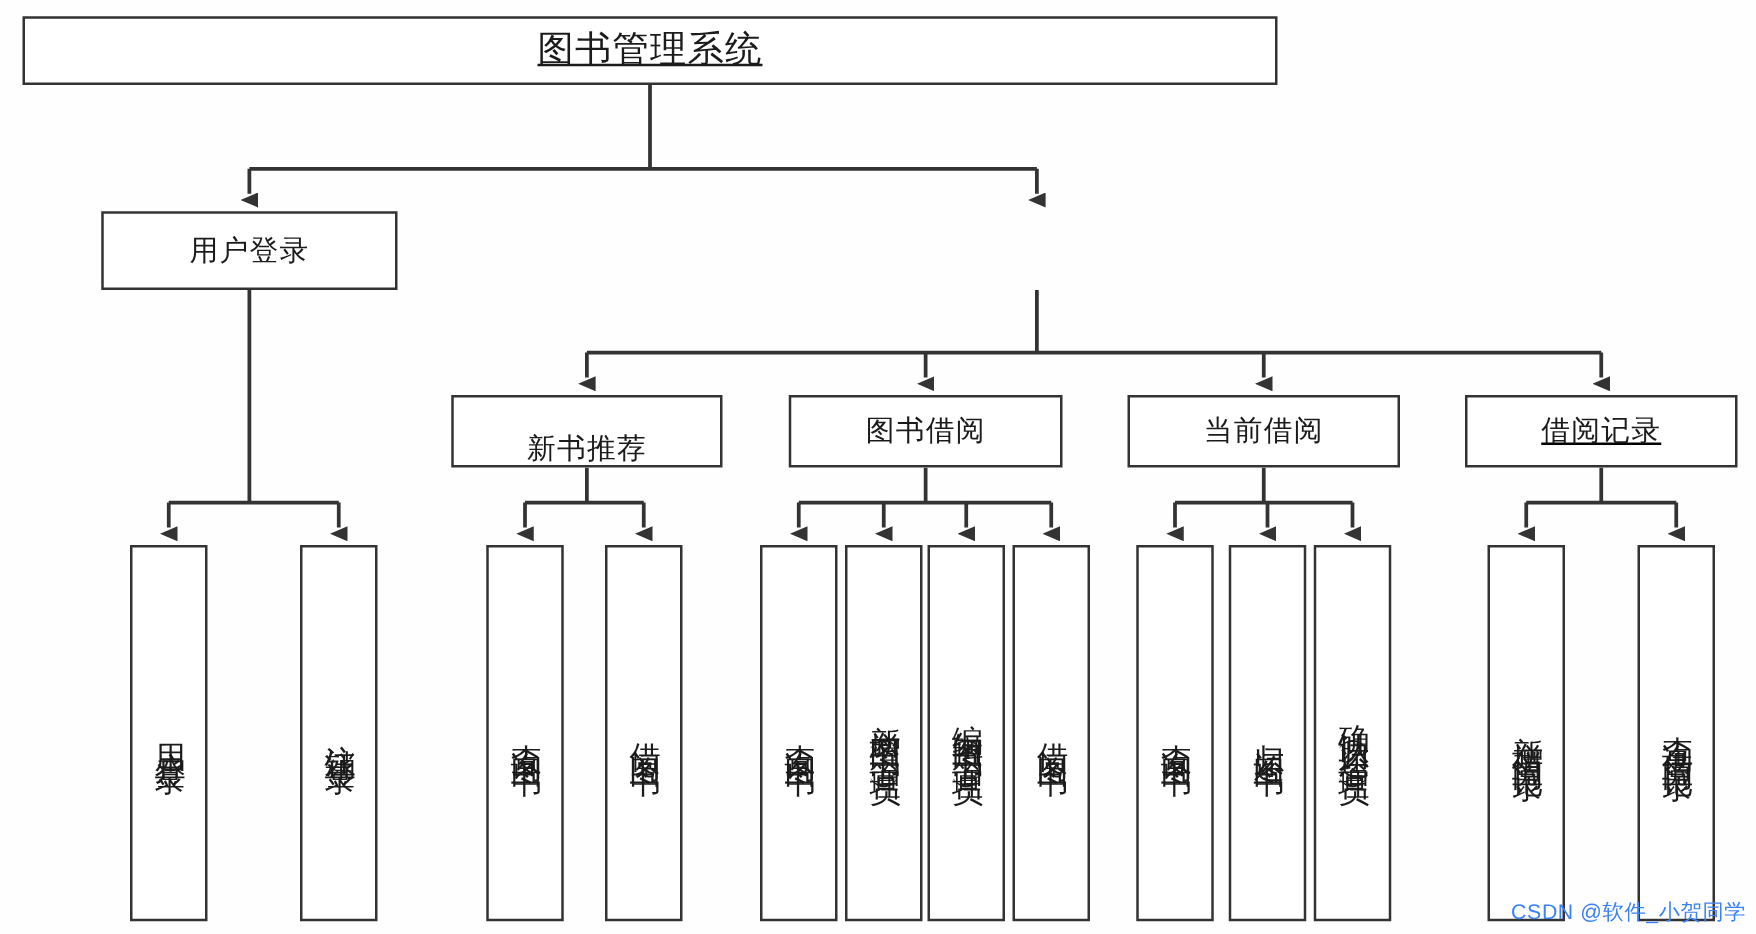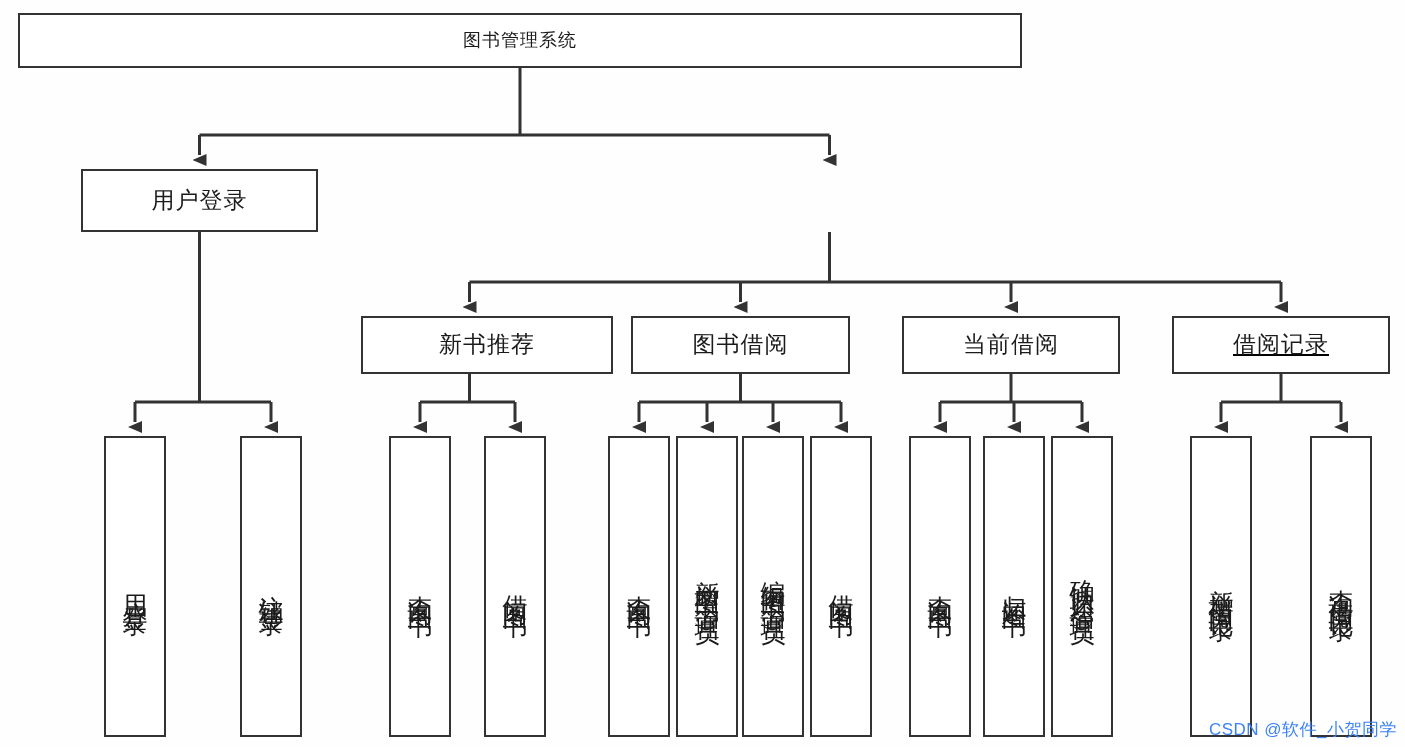--- a/index.html
+++ b/index.html
@@ -41,21 +41,22 @@
   .node-label {
     color: #1b1b1b;
     letter-spacing: 1px;
     white-space: nowrap;
     line-height: 1.12;
   }
   .node.horizontal .node-label {
     font-size: 23px;
   }
   .node.root .node-label {
-    font-size: 18px;
+    font-size: 29px;
+    text-decoration: underline;
   }
   .node.vertical {
     align-items: center;
     justify-content: center;
   }
   .node.vertical .node-label {
     writing-mode: vertical-rl;
     text-orientation: upright;
     font-size: 25px;
     letter-spacing: 6px;
@@ -122,21 +123,21 @@
   </svg>
 
   <div class="node root horizontal" style="left: 18px; top: 13px; width: 1004px; height: 55px;">
     <span class="node-label">图书管理系统</span>
   </div>
 
   <div class="node horizontal" style="left: 81px; top: 169px; width: 237px; height: 63px;">
     <span class="node-label">用户登录</span>
   </div>
 
-  <div class="node horizontal" style="left: 361px; top: 316px; width: 252px; height: 58px;">
+  <div class="node horizontal" style="left: 361px; top: 316px; width: 217px; height: 58px; align-items: flex-end;">
     <span class="node-label">新书推荐</span>
   </div>
   <div class="node horizontal" style="left: 631px; top: 316px; width: 219px; height: 58px; text-align: right;">
     <span class="node-label">图书借阅</span>
   </div>
   <div class="node horizontal" style="left: 902px; top: 316px; width: 218px; height: 58px;">
     <span class="node-label">当前借阅</span>
   </div>
   <div class="node horizontal" style="left: 1172px; top: 316px; width: 218px; height: 58px; text-decoration: underline;">
     <span class="node-label">借阅记录</span>

